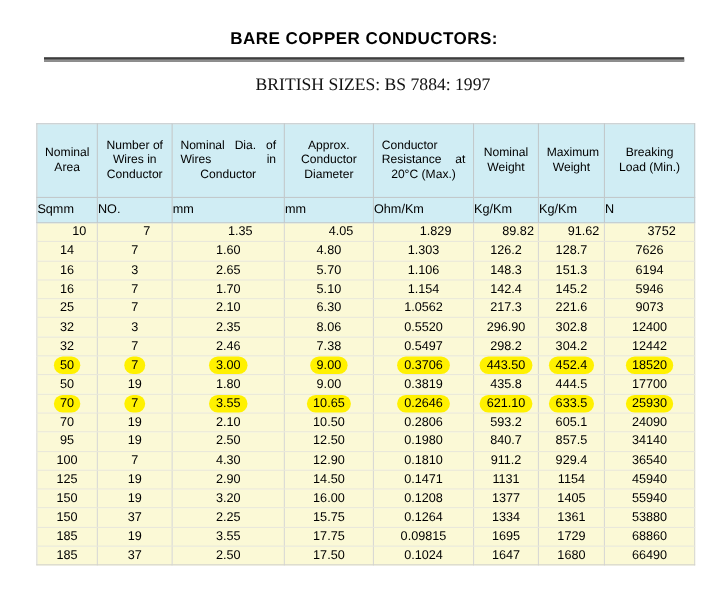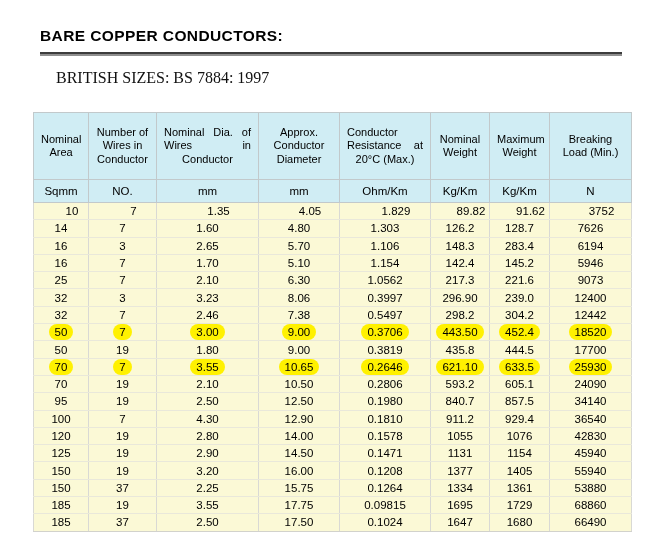--- a/index.html
+++ b/index.html
@@ -10,20 +10,21 @@
   }
   body {
     width: 648px;
     height: 558px;
     overflow: hidden;
     font-family: "Liberation Sans", sans-serif;
     color: #000;
   }
   .doc-header {
     margin: 27px 26px 0 40px;
+    text-align: center;
   }
   .doc-title {
     font-size: 15.5px;
     font-weight: bold;
     letter-spacing: 0.4px;
     margin: 0 0 7px 0;
     color: #000;
   }
   .title-rule {
     height: 2px;
@@ -68,21 +69,21 @@
     padding: 2px 7px;
   }
   tr.labels-row th.justified {
     text-align: justify;
     text-align-last: center;
   }
   tr.units-row th {
     height: 22px;
     font-size: 11.5px;
     vertical-align: middle;
-    text-align: center;
+    text-align: left;
     padding: 0 0;
   }
   tbody td {
     background: var(--row-bg, #fbf9d6);
     text-align: center;
     vertical-align: middle;
     height: 16.3px;
     padding: 0 2px;
     font-size: 11.5px;
     line-height: 14px;
@@ -165,21 +166,21 @@
           <td>128.7</td>
           <td>7626</td>
         </tr>
         <tr>
           <td>16</td>
           <td>3</td>
           <td>2.65</td>
           <td>5.70</td>
           <td>1.106</td>
           <td>148.3</td>
-          <td>283.4</td>
+          <td>151.3</td>
           <td>6194</td>
         </tr>
         <tr>
           <td>16</td>
           <td>7</td>
           <td>1.70</td>
           <td>5.10</td>
           <td>1.154</td>
           <td>142.4</td>
           <td>145.2</td>
@@ -191,25 +192,25 @@
           <td>2.10</td>
           <td>6.30</td>
           <td>1.0562</td>
           <td>217.3</td>
           <td>221.6</td>
           <td>9073</td>
         </tr>
         <tr>
           <td>32</td>
           <td>3</td>
-          <td>3.23</td>
+          <td>2.35</td>
           <td>8.06</td>
-          <td>0.3997</td>
+          <td>0.5520</td>
           <td>296.90</td>
-          <td>239.0</td>
+          <td>302.8</td>
           <td>12400</td>
         </tr>
         <tr>
           <td>32</td>
           <td>7</td>
           <td>2.46</td>
           <td>7.38</td>
           <td>0.5497</td>
           <td>298.2</td>
           <td>304.2</td>
@@ -269,30 +270,20 @@
           <td>100</td>
           <td>7</td>
           <td>4.30</td>
           <td>12.90</td>
           <td>0.1810</td>
           <td>911.2</td>
           <td>929.4</td>
           <td>36540</td>
         </tr>
         <tr>
-          <td>120</td>
-          <td>19</td>
-          <td>2.80</td>
-          <td>14.00</td>
-          <td>0.1578</td>
-          <td>1055</td>
-          <td>1076</td>
-          <td>42830</td>
-        </tr>
-        <tr>
           <td>125</td>
           <td>19</td>
           <td>2.90</td>
           <td>14.50</td>
           <td>0.1471</td>
           <td>1131</td>
           <td>1154</td>
           <td>45940</td>
         </tr>
         <tr>

